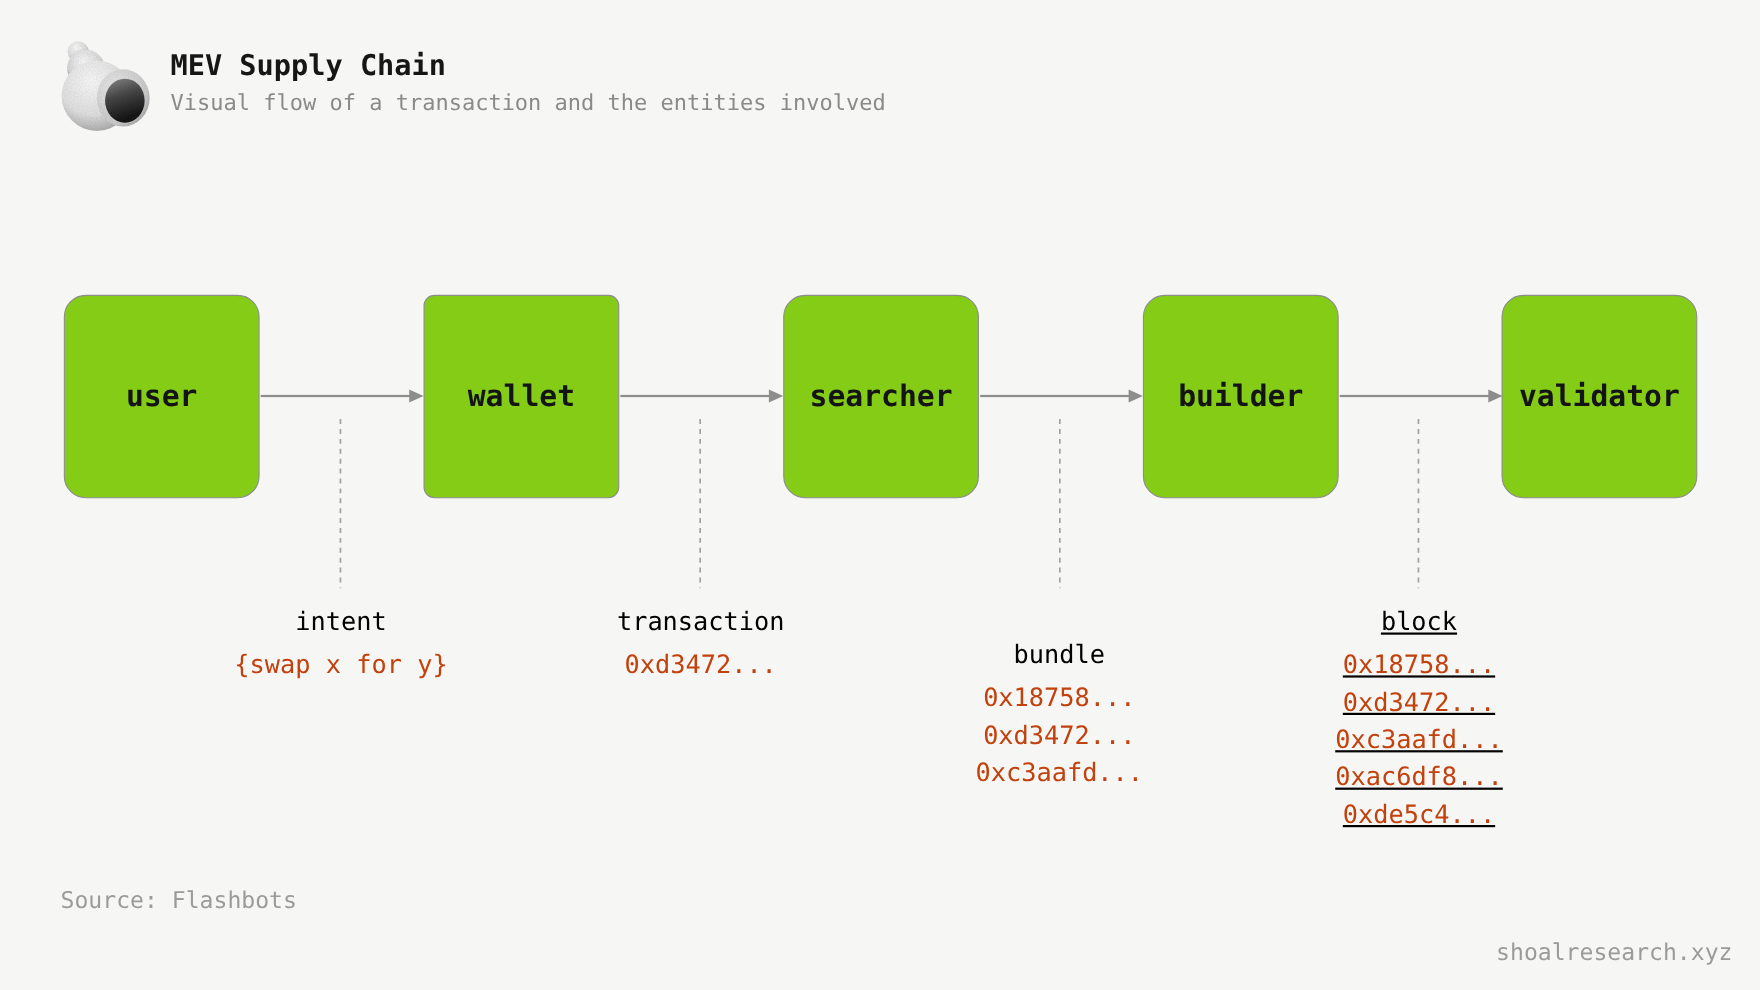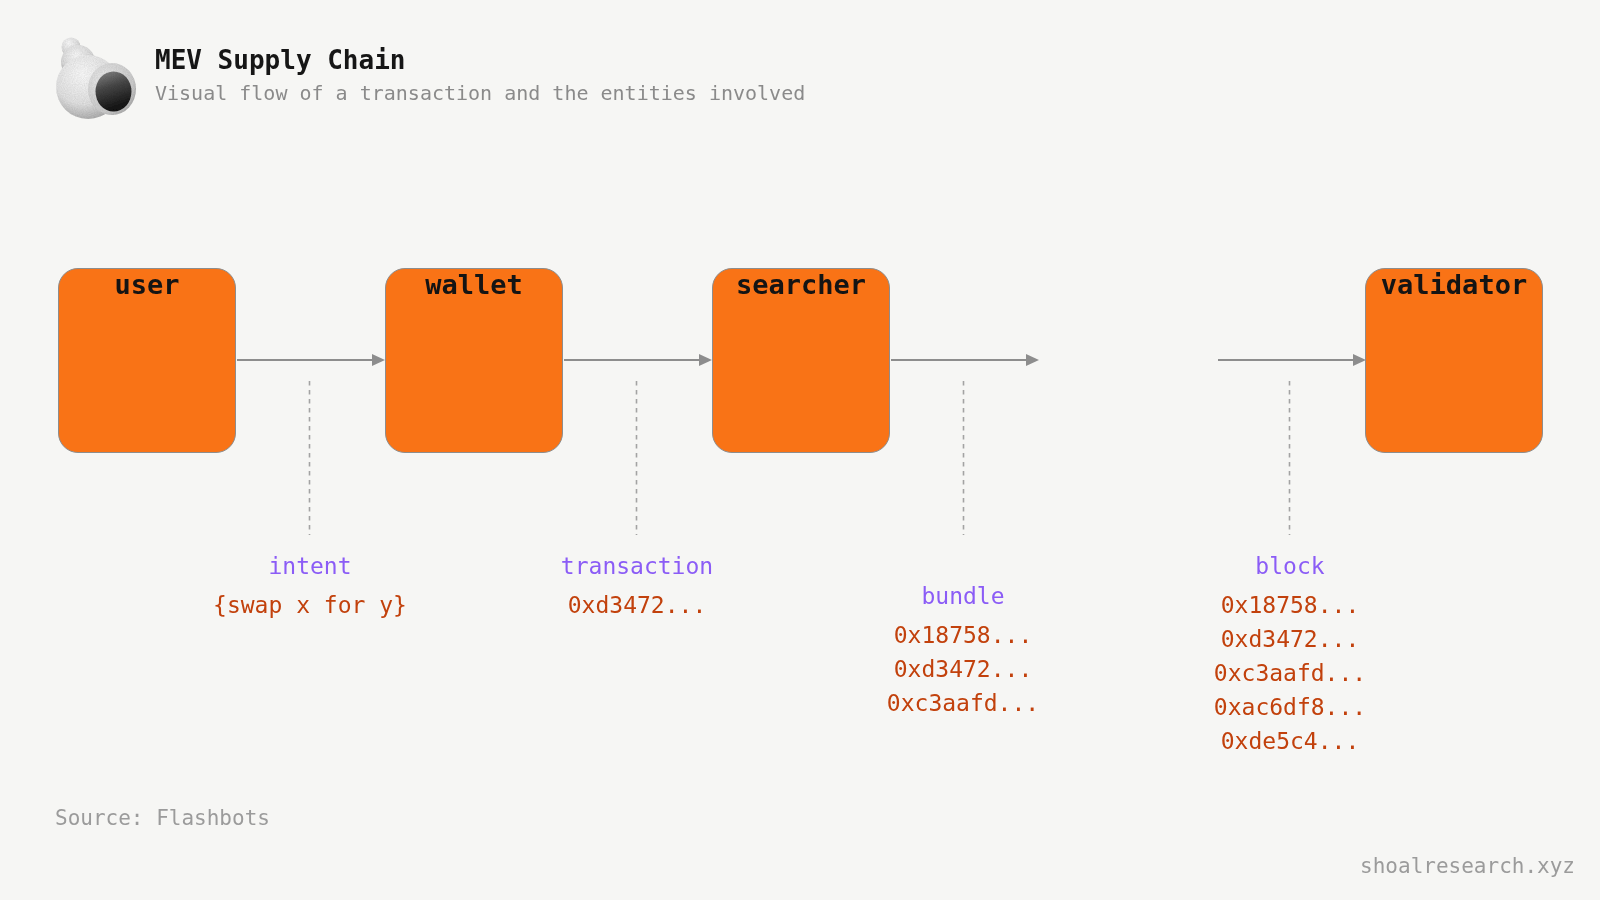--- a/index.html
+++ b/index.html
@@ -45,35 +45,35 @@
     white-space: nowrap;
   }
 
   
   .node {
     position: absolute;
     top: 268px;
     width: 178px;
     height: 185px;
     box-sizing: border-box;
-    background: #f97316;
+    background: #84cc16;
     border: 1.5px solid #8d8d8d;
     border-radius: 20px;
     display: flex;
-    align-items: flex-start;
+    align-items: center;
     justify-content: center;
   }
   .node-label {
     font-size: 27px;
     font-weight: bold;
     color: #141414;
     white-space: nowrap;
   }
   .node-0 { left: 58px; }
-  .node-1 { left: 385px; }
+  .node-1 { left: 385px; border-radius: 10px; }
   .node-2 { left: 712px; }
   .node-3 { left: 1039px; }
   .node-4 { left: 1365px; }
 
   
   .arrow {
     position: absolute;
     top: 354px;
     width: 148px;
     height: 12px;
@@ -117,24 +117,24 @@
   .ann {
     position: absolute;
     top: 550px;
     transform: translateX(-50%);
     text-align: center;
     white-space: nowrap;
   }
   .ann-0 { left: 310px; }
   .ann-1 { left: 637px; }
   .ann-2 { left: 963px; margin-top: 30px; }
-  .ann-3 { left: 1290px; }
+  .ann-3 { left: 1290px; text-decoration: underline; }
   .ann-label {
     font-size: 23px;
-    color: #8b5cf6;
+    color: #000000;
     line-height: 33px;
     margin-bottom: 5px;
     text-align: center;
   }
   .ann-value {
     font-size: 23px;
     color: #c2410c;
     line-height: 34px;
   }
 
@@ -211,20 +211,23 @@
 
   <div class="node node-0">
     <span class="node-label">user</span>
   </div>
   <div class="node node-1">
     <span class="node-label">wallet</span>
   </div>
   <div class="node node-2">
     <span class="node-label">searcher</span>
   </div>
+  <div class="node node-3">
+    <span class="node-label">builder</span>
+  </div>
   <div class="node node-4">
     <span class="node-label">validator</span>
   </div>
 
   <div class="arrow arrow-0">
     <span class="arrow-line"></span>
     <span class="arrow-head"></span>
   </div>
   <div class="arrow arrow-1">
     <span class="arrow-line"></span>

